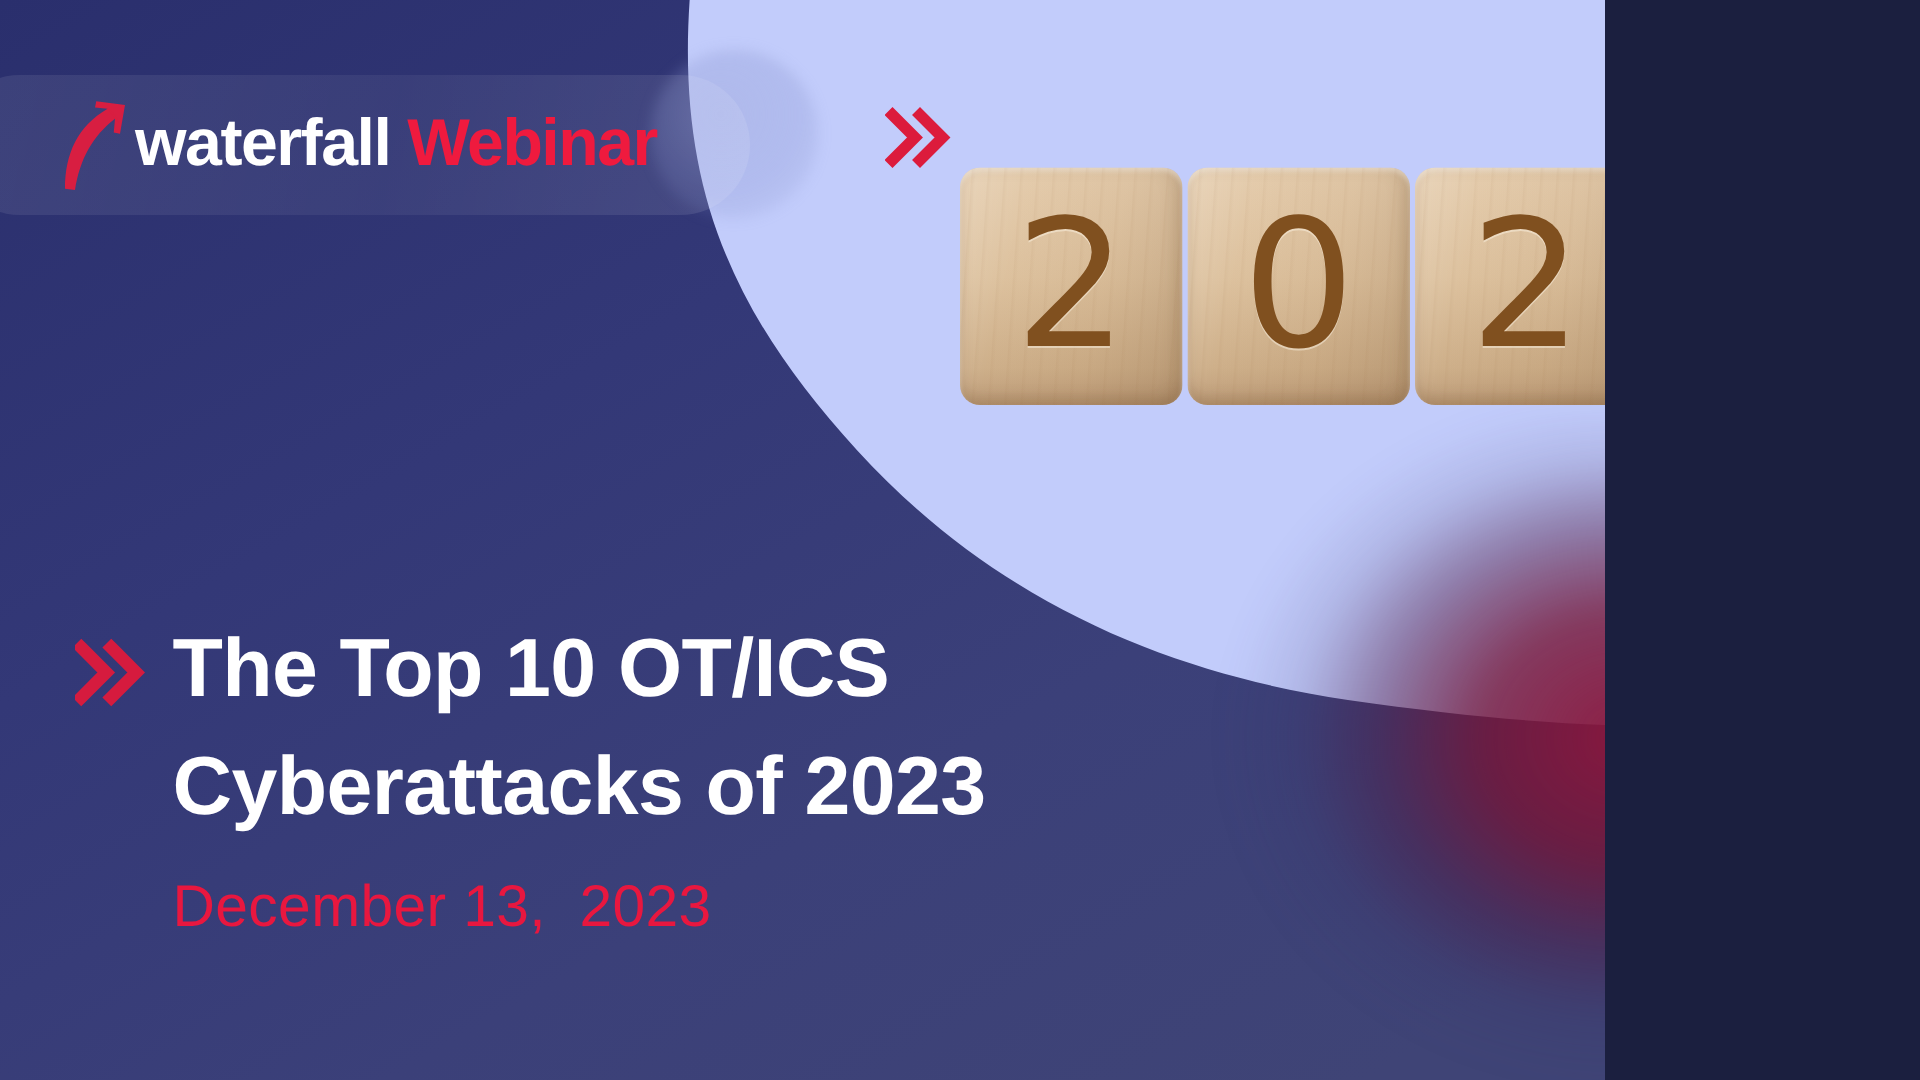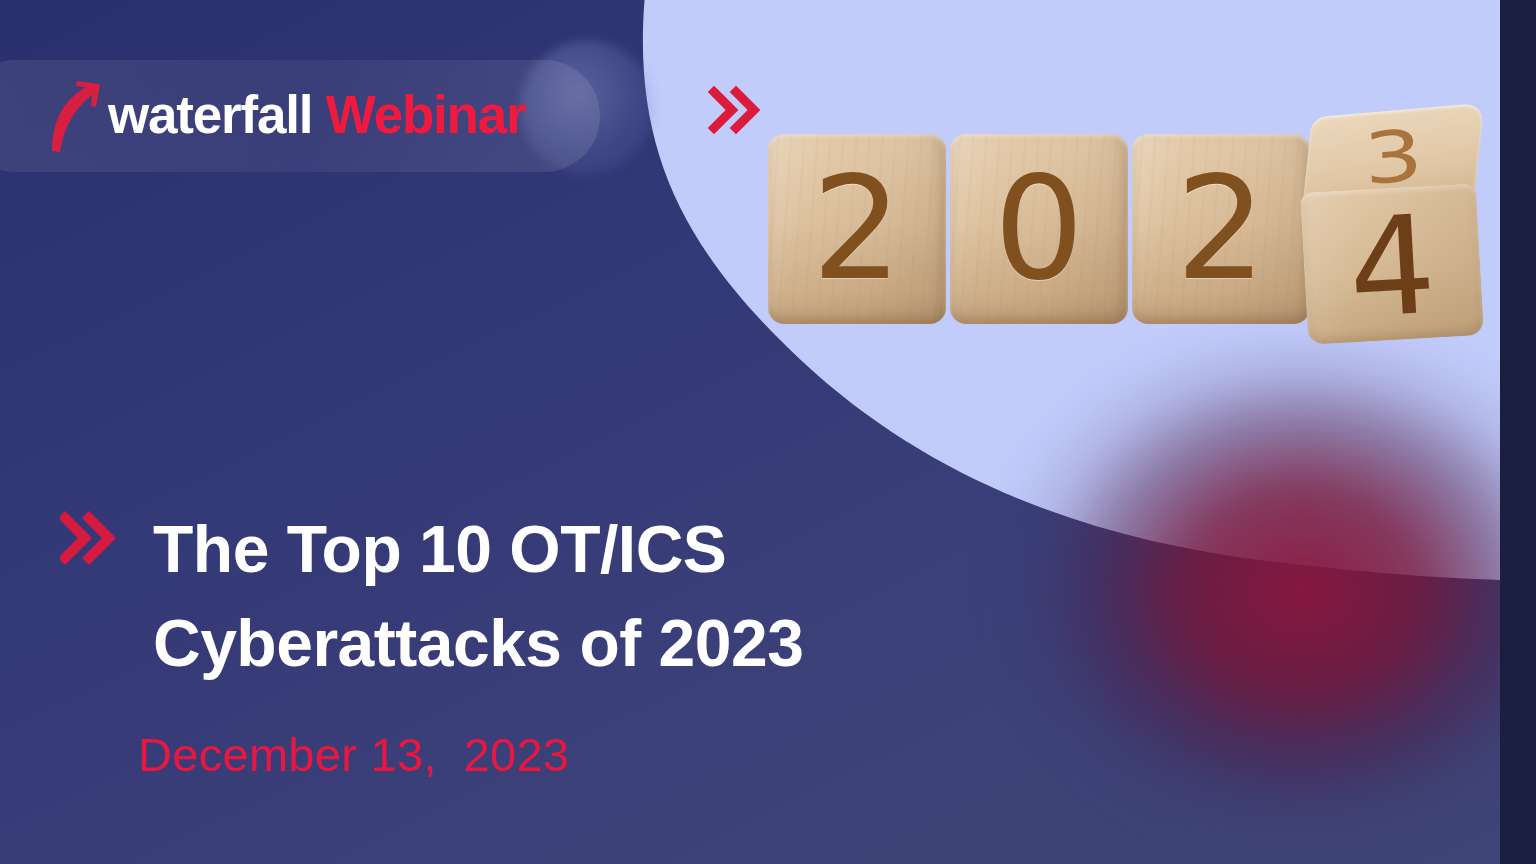--- a/index.html
+++ b/index.html
@@ -5,21 +5,21 @@
 <style>
   html, body {
     margin: 0;
     padding: 0;
     background: #1b1f3f;
   }
   * { box-sizing: border-box; }
 
   .stage {
     position: relative;
-    width: 1500px;
+    width: 1284px;
     height: 864px;
     overflow: hidden;
     font-family: "Liberation Sans", sans-serif;
     background: #c2ccfb;
     user-select: none;
   }
 
   
   .bg-lavender {
     position: absolute;
@@ -245,21 +245,21 @@
     margin-top: 22px;
     margin-right: 22px;
   }
   .title {
     color: #ffffff;
     font-size: 66px;
     font-weight: bold;
     line-height: 1.42;
     letter-spacing: -0.5px;
     white-space: pre-line;
-    margin: 15px;
+    margin: 0;
   }
   .date {
     color: #e8173f;
     font-size: 47px;
     font-weight: normal;
     letter-spacing: 0.3px;
     margin: 22px 0 0 78px;
     white-space: pre;
   }
 </style>

